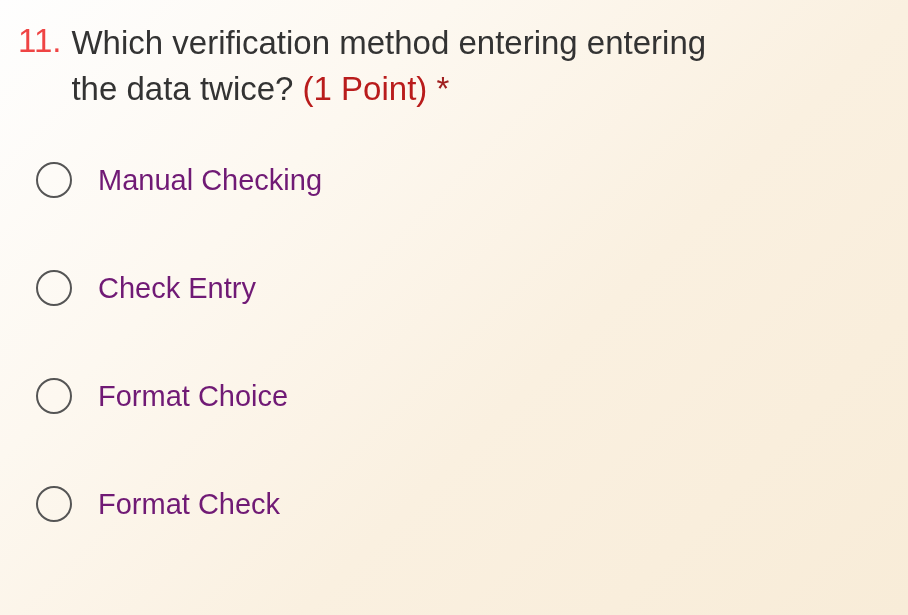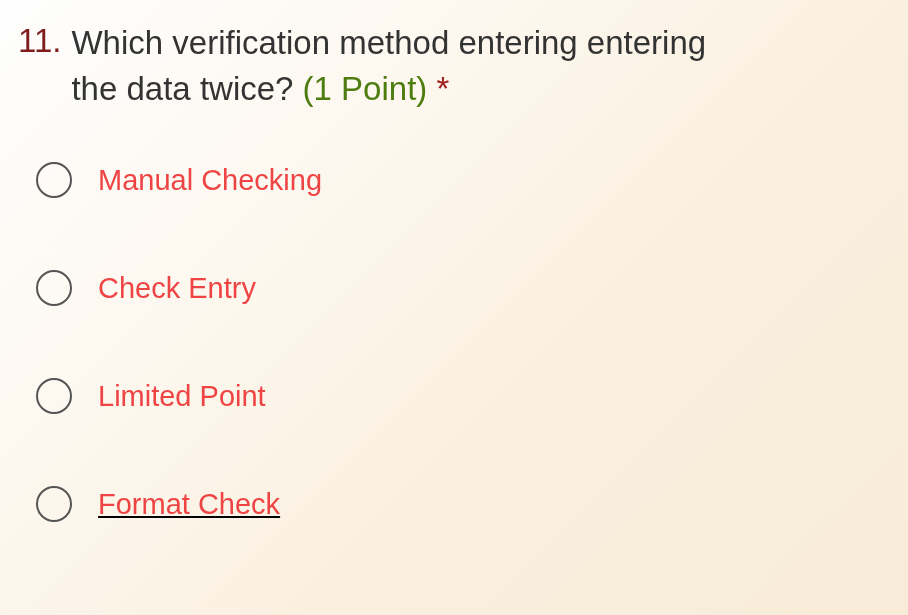--- a/index.html
+++ b/index.html
@@ -16,64 +16,63 @@
       position: relative;
       overflow: hidden;
     }
     .question-container {
       display: flex;
       align-items: flex-start;
       margin-bottom: 50px;
     }
     .question-number {
       font-size: 33px;
-      color: #7f1d1d;
+      color: #ef4444;
       margin-right: 10px;
       line-height: 1.3;
       flex-shrink: 0;
       text-align: right;
     }
     .question-text-wrap {
       font-size: 33px;
       color: #333333;
       line-height: 1.4;
     }
     .points {
-      color: #4d7c0f;
+      color: #b91c1c;
       font-size: 33px;
     }
     .required {
       color: #a02020;
       font-size: 33px;
     }
     .options-container {
       padding-left: 18px;
     }
     .option-row {
       display: flex;
       align-items: center;
       margin-bottom: 72px;
       cursor: pointer;
     }
     .option-row:last-child {
       margin-bottom: 0;
-      text-decoration: underline;
     }
     .radio-circle {
       width: 36px;
       height: 36px;
       border: 2px solid #555555;
       border-radius: 50%;
       margin-right: 26px;
       flex-shrink: 0;
       background: transparent;
     }
     .option-label {
       font-size: 29px;
-      color: #ef4444;
+      color: #701a75;
     }
   </style>
 </head>
 <body>
 
 <div class="question-container">
   <span class="question-number">11.</span>
   <div class="question-text-wrap">
     <span>Which verification method entering entering</span><br>
     <span>the data twice?</span>
@@ -86,19 +85,19 @@
   <div class="option-row">
     <div class="radio-circle"></div>
     <span class="option-label">Manual Checking</span>
   </div>
   <div class="option-row">
     <div class="radio-circle"></div>
     <span class="option-label">Check Entry</span>
   </div>
   <div class="option-row">
     <div class="radio-circle"></div>
-    <span class="option-label">Limited Point</span>
+    <span class="option-label">Format Choice</span>
   </div>
   <div class="option-row">
     <div class="radio-circle"></div>
     <span class="option-label">Format Check</span>
   </div>
 </div>
 
 </body></html>

